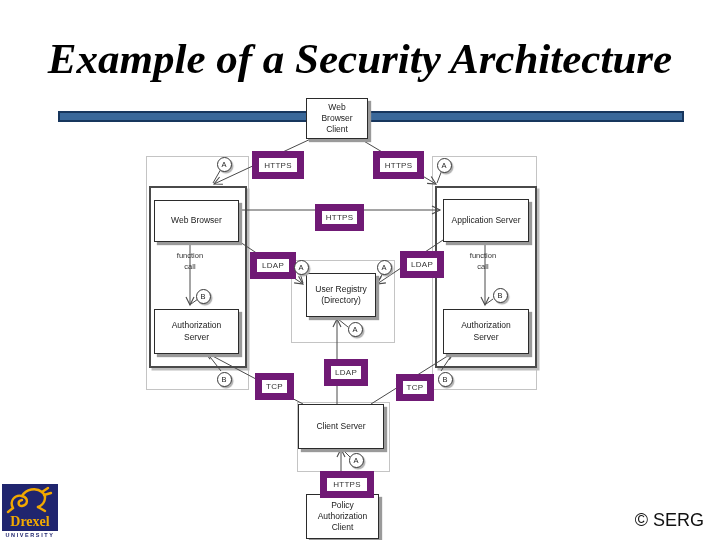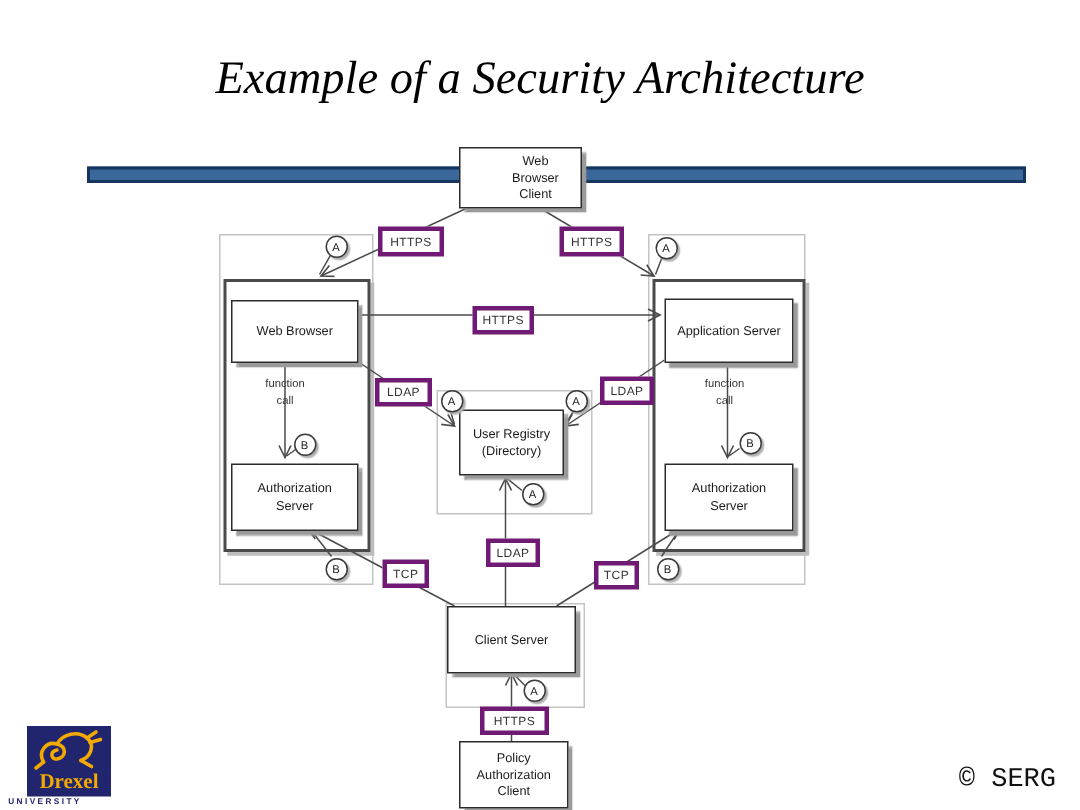--- a/index.html
+++ b/index.html
@@ -2,66 +2,66 @@
 <html><head>
 <meta charset="utf-8">
 <style>
   html,body{margin:0;padding:0;background:#888;}
   .slide{
     position:relative;width:720px;height:540px;background:#ffffff;overflow:hidden;
     font-family:"Liberation Sans","DejaVu Sans",sans-serif;color:#222;
   }
   .title{
     position:absolute;top:34px;left:0;width:720px;text-align:center;
-    font-family:"Liberation Serif","DejaVu Serif",serif;font-style:italic;font-weight:normal;
-    font-size:31px;color:#000;margin:0;letter-spacing:0px;white-space:nowrap;
+    font-family:"Liberation Serif","DejaVu Serif",serif;font-style:italic;font-weight:bold;
+    font-size:43px;color:#000;margin:0;letter-spacing:0px;white-space:nowrap;
   }
   .divider{
     position:absolute;left:58px;top:111px;width:622px;height:7px;
     background:#3a689a;border:2px solid #17365d;
   }
   .lines{position:absolute;left:0;top:0;width:720px;height:540px;}
   .container-box{position:absolute;background:#fff;}
   .outer{border:1px solid #c4c4c4;}
   .inner{border:2px solid #4a4a4a;box-shadow:2.5px 2.5px 0 #bdbdbd;}
   .node{
     position:absolute;background:#fff;border:1.6px solid #2b2b2b;
     box-shadow:3px 3px 1px #9a9a9a;display:flex;align-items:center;justify-content:center;
     text-align:center;font-size:8.5px;line-height:1.3;white-space:pre-line;color:#1a1a1a;
   }
   .edge-label{
-    position:absolute;background:#fff;border:3px solid #701a75;
+    position:absolute;background:#fff;border:7px solid #701a75;
     display:flex;align-items:center;justify-content:center;
     font-size:8px;color:#333;letter-spacing:0.3px;
   }
   .badge{
     position:absolute;width:13px;height:13px;border-radius:50%;background:#fff;
     border:1.2px solid #3a3a3a;box-shadow:1.5px 1.5px 1px #b0b0b0;
     display:flex;align-items:center;justify-content:center;font-size:7.5px;color:#222;
   }
   .func-label{
     position:absolute;width:60px;text-align:center;font-size:7.5px;line-height:1.45;
     color:#333;white-space:pre-line;background:transparent;
   }
   .logo-square{
-    position:absolute;left:18px;top:484px;width:56px;height:47px;background:#20256e;
+    position:absolute;left:2px;top:484px;width:56px;height:47px;background:#20256e;
     display:flex;flex-direction:column;align-items:center;justify-content:flex-end;
   }
   .logo-wordmark{
     font-family:"Liberation Serif","DejaVu Serif",serif;font-weight:bold;
     color:#f2a900;font-size:14px;line-height:1;padding-bottom:2px;
   }
   .logo-dragon{position:absolute;left:4px;top:2px;}
   .logo-university{
     position:absolute;left:2px;top:532px;width:56px;text-align:center;
     font-size:5.5px;font-weight:bold;letter-spacing:1.6px;color:#20256e;
   }
   .copyright{
     position:absolute;right:16px;top:510px;
-    font-family:Liberation Mono, monospace;font-size:18px;color:#111;
+    font-family:Liberation Sans, sans-serif;font-size:18px;color:#111;
   }
 </style>
 </head>
 <body>
 
 <div class="slide">
 
   <h1 class="title">Example of a Security Architecture</h1>
   <div class="divider"></div>
 
@@ -102,21 +102,21 @@
       <line x1="485" y1="240" x2="485" y2="305" marker-end="url(#arrow)"></line>
       <line x1="493" y1="299" x2="486" y2="304"></line>
     </g>
   </svg>
 
   <div class="func-label" style="left:160px;top:251px;">function
 call</div>
   <div class="func-label" style="left:453px;top:251px;">function
 call</div>
 
-  <div class="node" style="left:306px;top:98px;width:60px;height:39px;padding-left:20px;">Web
+  <div class="node" style="left:306px;top:98px;width:60px;height:39px;">Web
 Browser
 Client</div>
   <div class="node" style="left:154px;top:200px;width:83px;height:40px;">Web Browser</div>
   <div class="node" style="left:306px;top:273px;width:68px;height:42px;">User Registry
 (Directory)</div>
   <div class="node" style="left:443px;top:199px;width:84px;height:41px;">Application Server</div>
   <div class="node" style="left:154px;top:309px;width:83px;height:43px;">Authorization
 Server</div>
   <div class="node" style="left:443px;top:309px;width:84px;height:43px;">Authorization
 Server</div>

